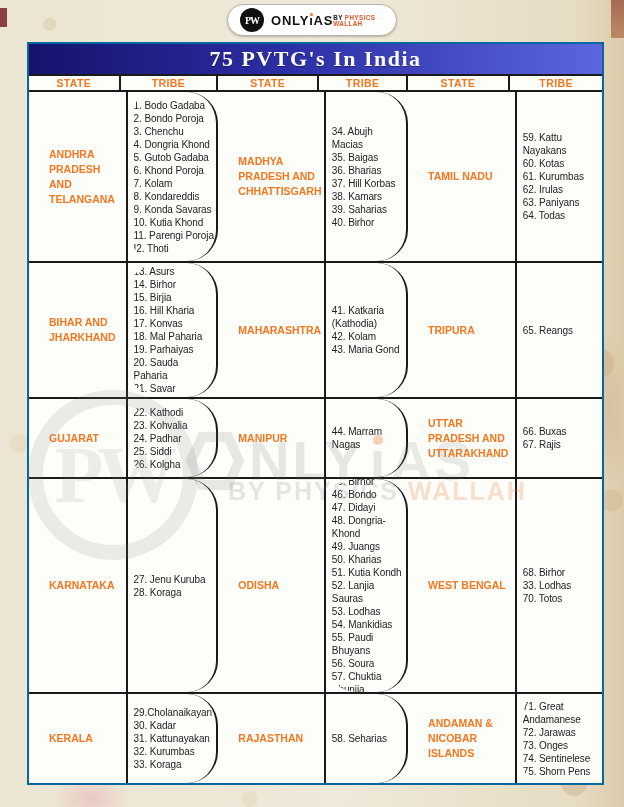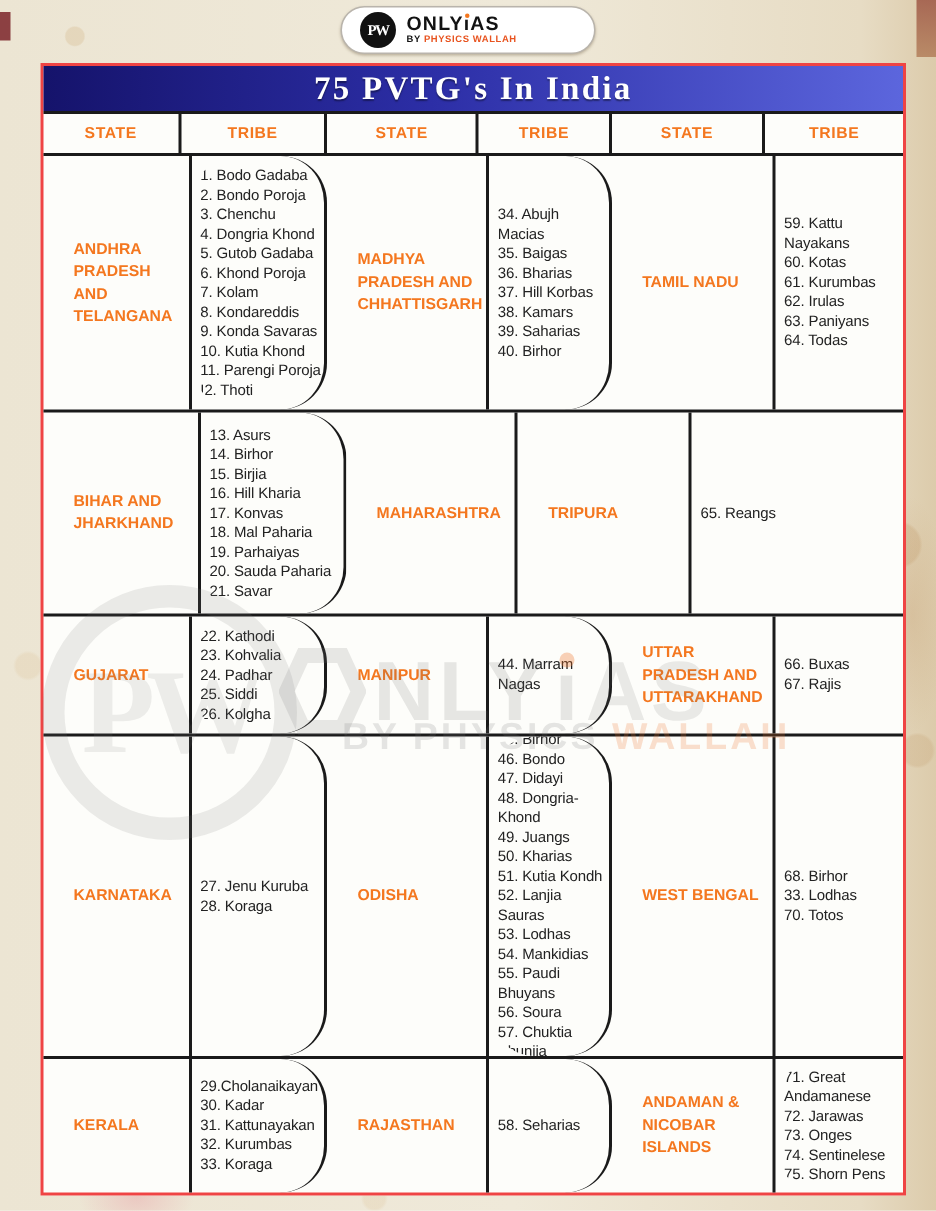--- a/index.html
+++ b/index.html
@@ -38,48 +38,48 @@
     display:flex; align-items:center; gap:7px; padding:0 12px;
     box-shadow:0 1px 2px rgba(90,70,40,0.35);
     z-index:30;
   }
   .logo-circle {
     width:24px; height:24px; border-radius:50%; background:#111;
     color:#fff; display:flex; align-items:center; justify-content:center;
     font-family:"Liberation Serif", serif; font-size:10px; font-weight:bold;
     letter-spacing:-1px; flex:0 0 auto;
   }
-  .logo-text { display:flex; flex-direction:column; line-height:1; }
+  .logo-text { display:flex; line-height:1;align-items:center; }
   .brand-name { font-size:13px; font-weight:800; color:#121212; letter-spacing:.8px; }
   .brand-i { position:relative; }
   .brand-i::after { content:""; position:absolute; left:0.5px; top:0.5px; width:3px; height:3px;
                     border-radius:50%; background:#f4771f; }
   .brand-byline { font-size:6.3px; font-weight:bold; letter-spacing:.4px; margin-top:2px; color:#121212; }
   .brand-byline .by-orange { color:#e8531f; }
 
   
   .sheet {
     position:absolute; left:27px; top:42px; width:577px;
-    border:2px solid #ef4444; background:#fdfdfa; z-index:10;
+    border:2px solid #0369a1; background:#fdfdfa; z-index:10;
   }
   .title-bar {
     height:30px;
     background:linear-gradient(90deg,#15136b 0%, #2c2ea6 45%, #5c66dd 100%);
     display:flex; align-items:center; justify-content:center;
   }
   .page-title {
     font-family:"Liberation Serif", serif; font-weight:bold;
     font-size:22px; color:#ffffff; letter-spacing:1.5px;
     text-shadow:0 1px 1px rgba(0,0,0,.4);
   }
   .trow { display:flex; border-top:2px solid #1a1a1a; }
   .trow .cell { border-right:2px solid #1a1a1a; overflow:hidden; }
   .trow .cell:last-child { border-right:none; }
   .c1{width:16.0%;} .c2{width:17.0%;} .c3{width:17.7%;} .c4{width:15.4%;} .c5{width:17.9%;} .c6{width:16.0%;}
-  .header-row { height:28px; }
+  .header-row { height:16px; }
   .hcell { display:flex; align-items:center; justify-content:center;
            font-size:10.5px; font-weight:bold; color:#f4771f; letter-spacing:.4px; }
   .r1{height:171px;} .r2{height:136px;} .r3{height:80px;} .r4{height:215px;} .r5{height:91px;}
   .state-cell {
     display:flex; align-items:center; padding:2px 3px 2px 7px;
     color:#f4771f; font-weight:bold; font-size:10.5px; line-height:15px;margin-left:13px;
   }
   .tribe-cell {
     display:flex; flex-direction:column; justify-content:center;
     padding:3px 2px 3px 6px;
@@ -181,20 +181,25 @@
         <div class="tribe-line">14. Birhor</div>
         <div class="tribe-line">15. Birjia</div>
         <div class="tribe-line">16. Hill Kharia</div>
         <div class="tribe-line">17. Konvas</div>
         <div class="tribe-line">18. Mal Paharia</div>
         <div class="tribe-line">19. Parhaiyas</div>
         <div class="tribe-line">20. Sauda Paharia</div>
         <div class="tribe-line">21. Savar</div>
       </div>
     <div class="cell state-cell c3">MAHARASHTRA</div>
+    <div class="cell tribe-cell c4">
+        <div class="tribe-line">41. Katkaria (Kathodia)</div>
+        <div class="tribe-line">42. Kolam</div>
+        <div class="tribe-line">43. Maria Gond</div>
+      </div>
     <div class="cell state-cell c5">TRIPURA</div>
     <div class="cell tribe-cell c6">
         <div class="tribe-line">65. Reangs</div>
       </div>
   </div>
 
   <div class="trow r3">
     <div class="cell state-cell c1">GUJARAT</div>
     <div class="cell tribe-cell c2">
         <div class="tribe-line">22. Kathodi</div>

